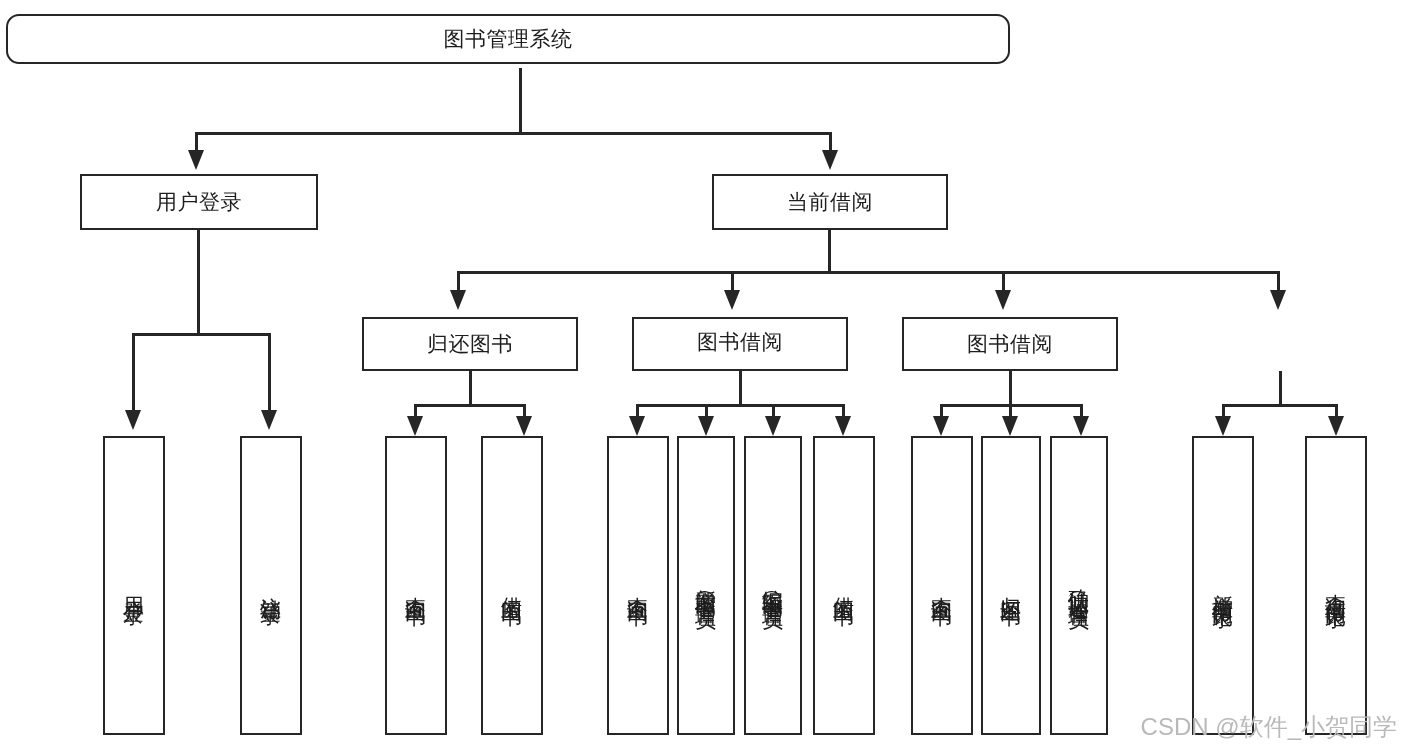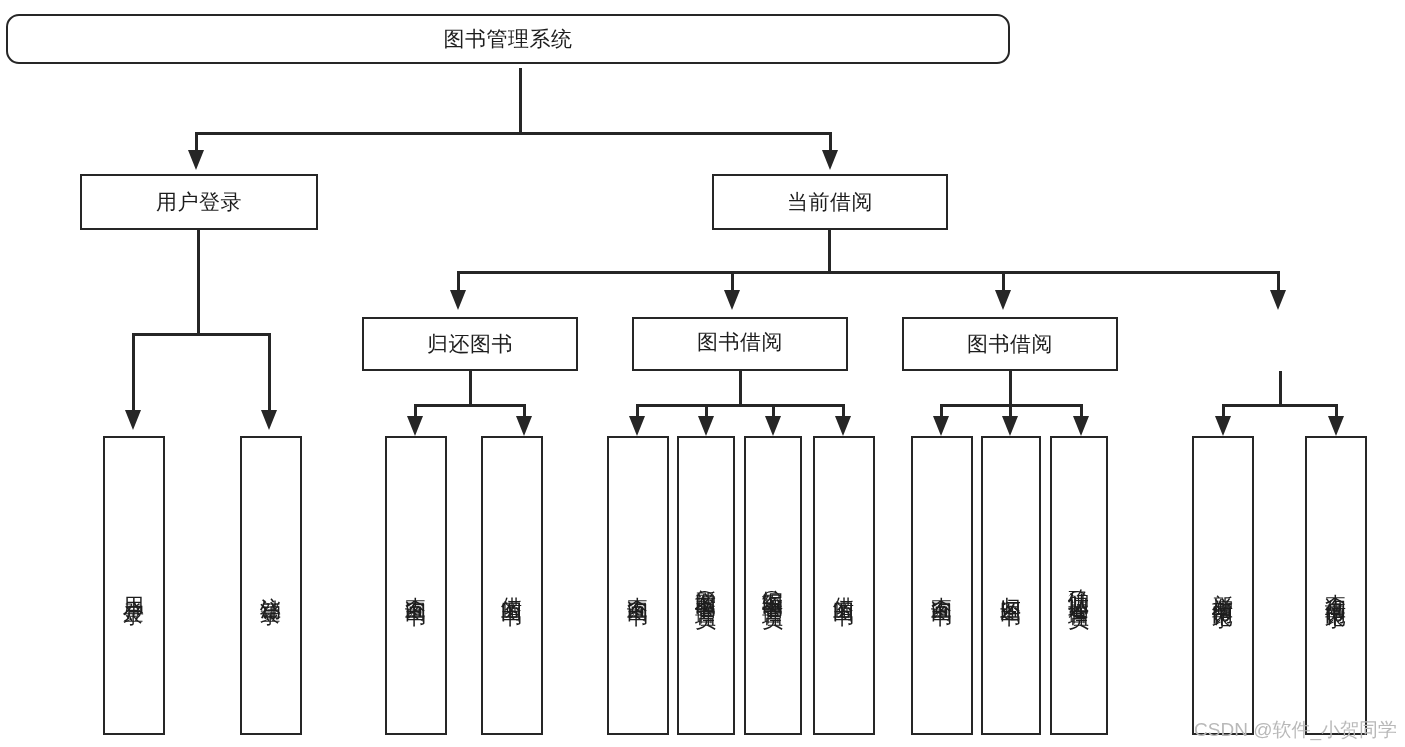--- a/index.html
+++ b/index.html
@@ -60,21 +60,21 @@
     height: 0;
     border-left: 8px solid transparent;
     border-right: 8px solid transparent;
     border-top: 20px solid #262626;
   }
   
   #watermark {
     position: absolute;
     right: 8px;
     bottom: 4px;
-    font-size: 19px;
+    font-size: 24px;
     color: #b9b9b9;
     white-space: nowrap;
     font-family: "Liberation Sans", "DejaVu Sans", sans-serif;
   }
 </style>
 </head>
 <body>
 
 <div id="canvas">
 

